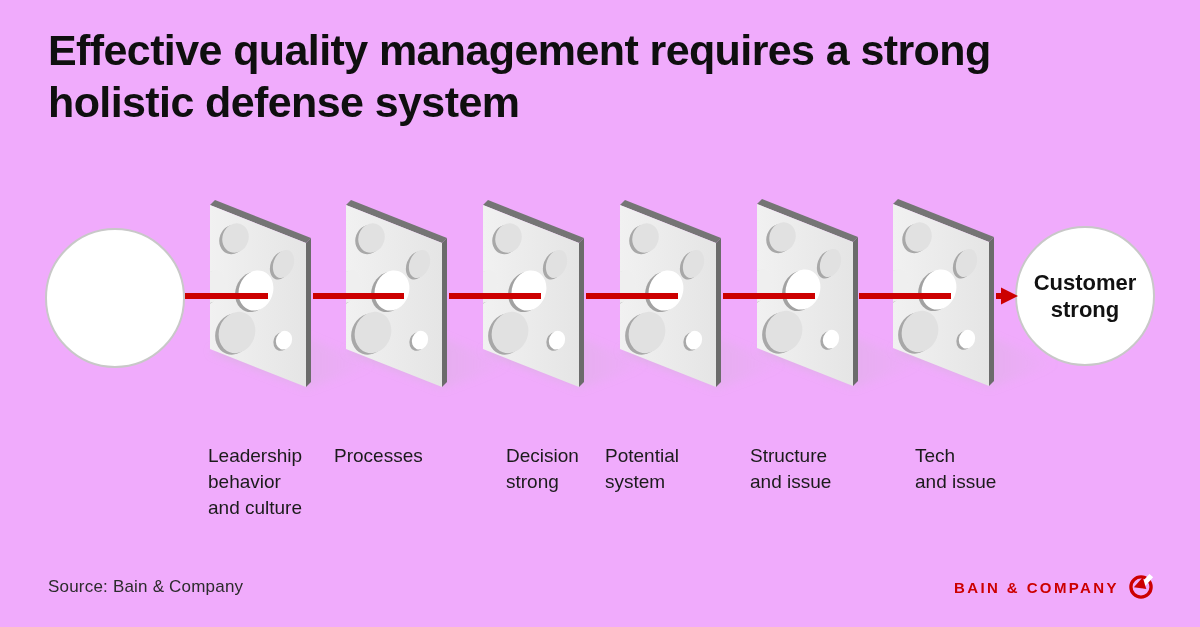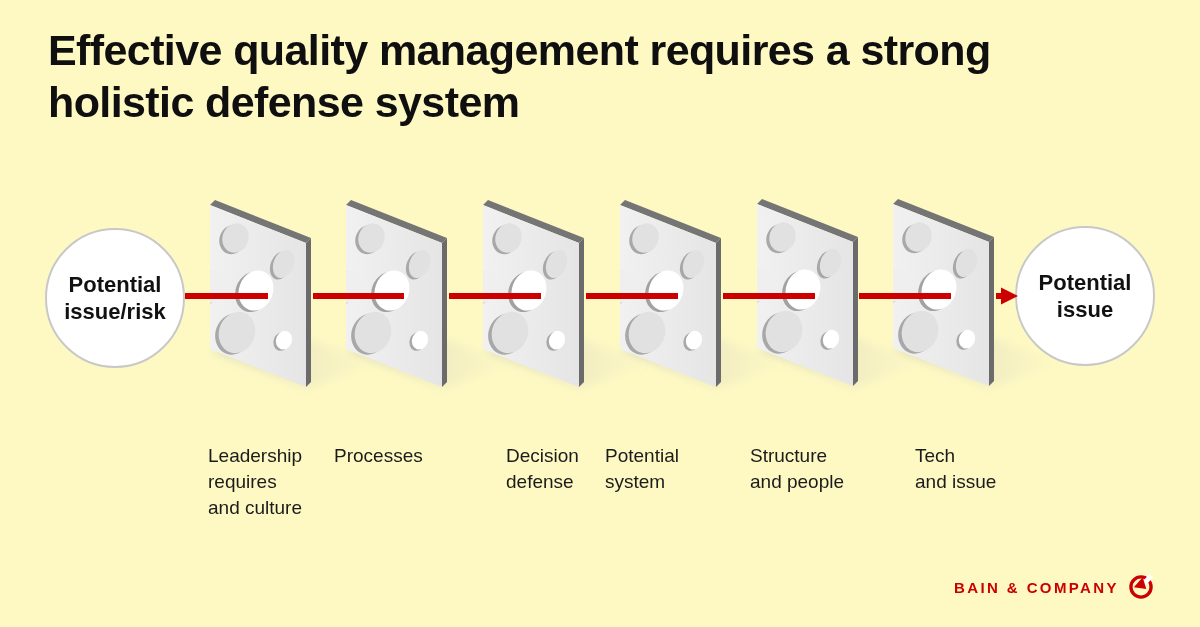--- a/index.html
+++ b/index.html
@@ -1,16 +1,16 @@
 <!DOCTYPE html>
 <html><head>
 <meta charset="utf-8">
 <style>
   html,body{margin:0;padding:0;background:#ffffff;}
-  #page{position:relative;width:1200px;height:627px;background:#fef9c3;overflow:hidden;
+  #page{position:relative;width:1200px;height:627px;background:#f0abfc;overflow:hidden;
         font-family:"Liberation Sans", sans-serif;}
 
   
   .title{position:absolute;left:48px;top:24px;width:1120px;
          font-size:43px;line-height:52px;font-weight:700;letter-spacing:-0.6px;
          color:#0f0f0f;white-space:pre-line;}
 
   
   #diagram-svg{position:absolute;left:0;top:0;width:1200px;height:627px;}
 
@@ -108,40 +108,38 @@
       <line x1="313" y1="296" x2="404" y2="296"></line>
       <line x1="449" y1="296" x2="541" y2="296"></line>
       <line x1="586" y1="296" x2="678" y2="296"></line>
       <line x1="723" y1="296" x2="815" y2="296"></line>
       <line x1="859" y1="296" x2="951" y2="296"></line>
       <line x1="996" y1="296" x2="1002" y2="296"></line>
     </g>
     <polygon points="1001,287.5 1001,304.5 1018,296" fill="#cc0000"></polygon>
   </svg>
 
-  <div class="node-text start">
-    <span>Potential issue/risk</span>
-  </div>
   <div class="node-text end">
-    <span>Potential issue</span>
+    <span>Customer strong</span>
   </div>
 
   <div class="slice-label l0">Leadership
-requires
+behavior
 and culture</div>
   <div class="slice-label l1">Processes</div>
   <div class="slice-label l2">Decision
-defense</div>
+strong</div>
   <div class="slice-label l3">Potential
 system</div>
   <div class="slice-label l4">Structure
-and people</div>
+and issue</div>
   <div class="slice-label l5">Tech
 and issue</div>
 
+  <div class="source">Source: Bain &amp; Company</div>
 
   <div class="brand">
     <span class="brand-text">BAIN &amp; COMPANY</span>
     <svg class="brand-icon" viewBox="0 0 24 24" xmlns="http://www.w3.org/2000/svg">
       <circle cx="12" cy="12" r="9.3" fill="none" stroke="#cc0000" stroke-width="3.1"></circle>
       <line x1="12" y1="12" x2="21.5" y2="1.5" stroke="#ffffff" stroke-width="4.6"></line>
       <polygon points="13.6,3.0 16.9,13.9 5.4,12.3" fill="#cc0000"></polygon>
     </svg>
   </div>
 

